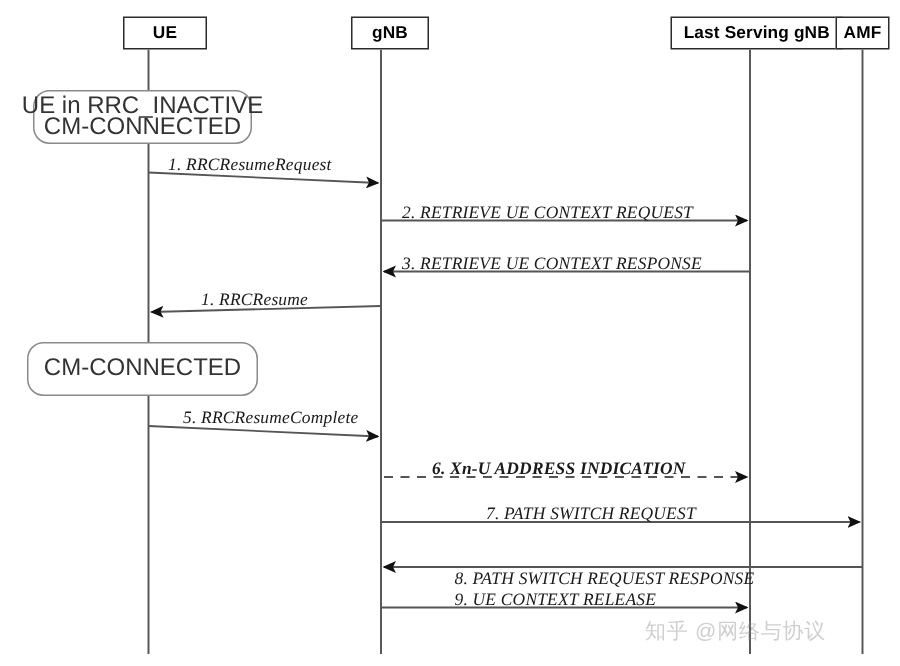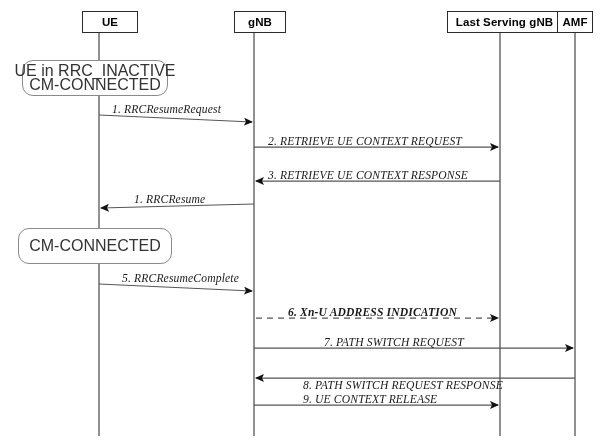--- a/index.html
+++ b/index.html
@@ -135,14 +135,15 @@
       <div class="msg-label" style="left: 268px; top: 135px;">2. RETRIEVE UE CONTEXT REQUEST</div>
       <div class="msg-label" style="left: 268px; top: 169px;">3. RETRIEVE UE CONTEXT RESPONSE</div>
       <div class="msg-label" style="left: 134px; top: 193px;">1. RRCResume</div>
       <div class="msg-label" style="left: 110px; top: 272px; margin-left: 12px;">5. RRCResumeComplete</div>
       <div class="msg-label" style="left: 288px; top: 306px; font-weight: bold;">6. Xn-U ADDRESS INDICATION</div>
       <div class="msg-label" style="left: 324px; top: 336px; text-align: center;">7. PATH SWITCH REQUEST</div>
       <div class="msg-label" style="left: 303px; top: 379px;">8. PATH SWITCH REQUEST RESPONSE</div>
       <div class="msg-label" style="left: 303px; top: 393px;">9. UE CONTEXT RELEASE</div>
     </div>
 
+  <div class="watermark" style="left: 430px; top: 412px;">知乎 @网络与协议</div>
 
 </div>
 
 </body></html>

